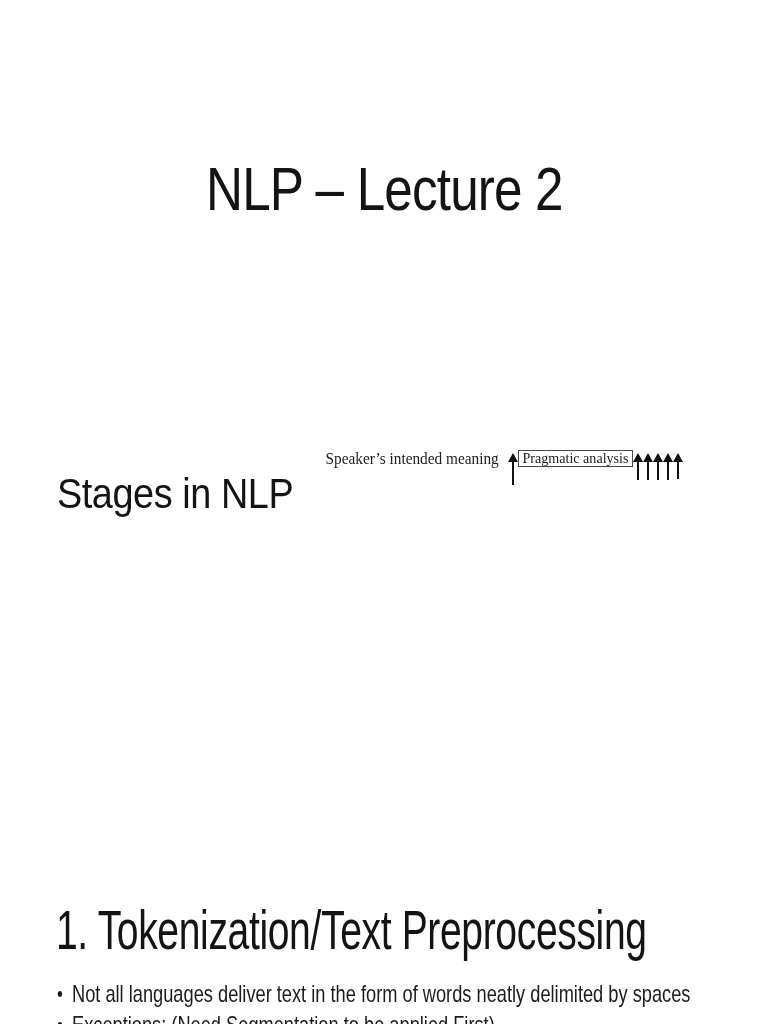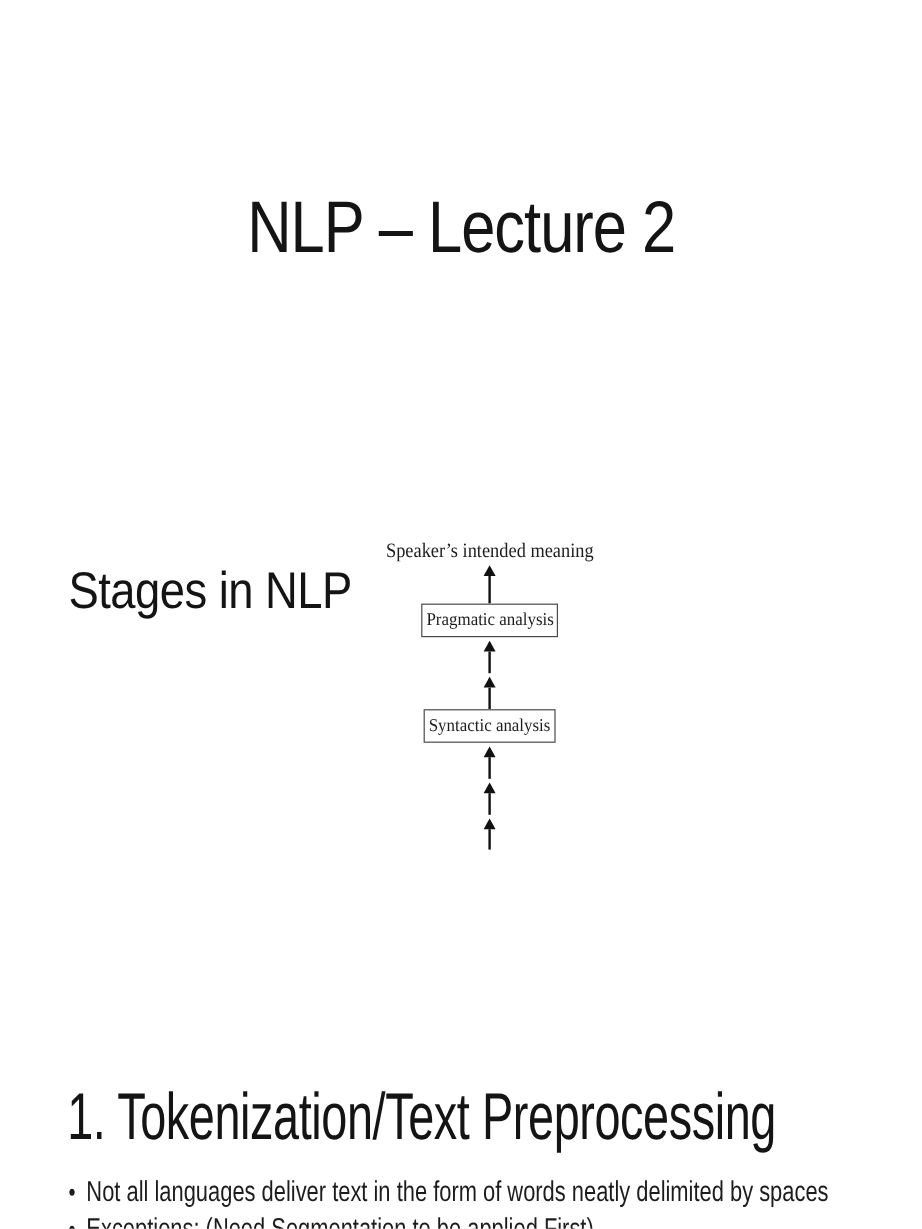--- a/index.html
+++ b/index.html
@@ -18,29 +18,29 @@
   }
 
   
   .stages-heading{
     position:absolute;left:57px;top:470px;
     font-size:43px;line-height:1.1;color:#141414;white-space:nowrap;
     transform:scaleX(0.88);transform-origin:0 0;letter-spacing:-0.5px;
   }
   .diagram{
     position:absolute;left:316px;top:450px;width:184px;
-    display:flex;flex-direction:column;align-items:center;
+    display:flex;flex-direction:row;align-items:flex-start;
   }
   .dia-label-wrap{height:18px;display:flex;justify-content:center;align-items:center;}
   .dia-label{
     font-family:"Liberation Serif", serif;font-size:17px;line-height:18px;
     color:#1c1c1c;white-space:nowrap;transform:scaleX(0.9);transform-origin:50% 50%;
   }
   .dia-box{
-    height:28px;box-sizing:border-box;border:1px solid #4a4a4a;background:#ffffff;
+    height:17px;box-sizing:border-box;border:1px solid #4a4a4a;background:#ffffff;
     display:flex;align-items:center;justify-content:center;
   }
   .dia-box span{
     font-family:"Liberation Serif", serif;font-size:15px;color:#1c1c1c;
     white-space:nowrap;transform:scaleX(0.94);transform-origin:50% 50%;
   }
   .up-arrow{
     height:30px;display:flex;flex-direction:column;align-items:center;
   }
   .up-arrow.first{height:35px;}
@@ -96,23 +96,20 @@
       <div class="arrow-head"></div>
       <div class="arrow-shaft"></div>
     </div>
 
 
     <div class="up-arrow">
       <div class="arrow-head"></div>
       <div class="arrow-shaft"></div>
     </div>
 
-    <div class="dia-box">
-      <span>Syntactic analysis</span>
-    </div>
 
     <div class="up-arrow">
       <div class="arrow-head"></div>
       <div class="arrow-shaft"></div>
     </div>
 
 
     <div class="up-arrow">
       <div class="arrow-head"></div>
       <div class="arrow-shaft"></div>

